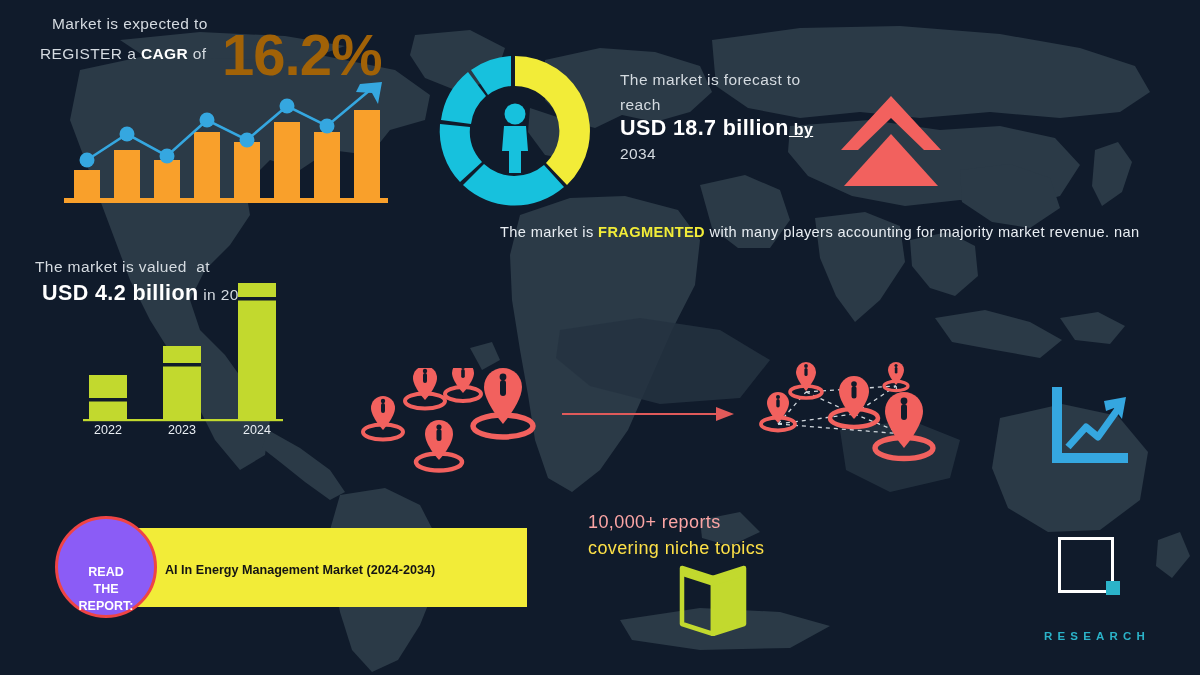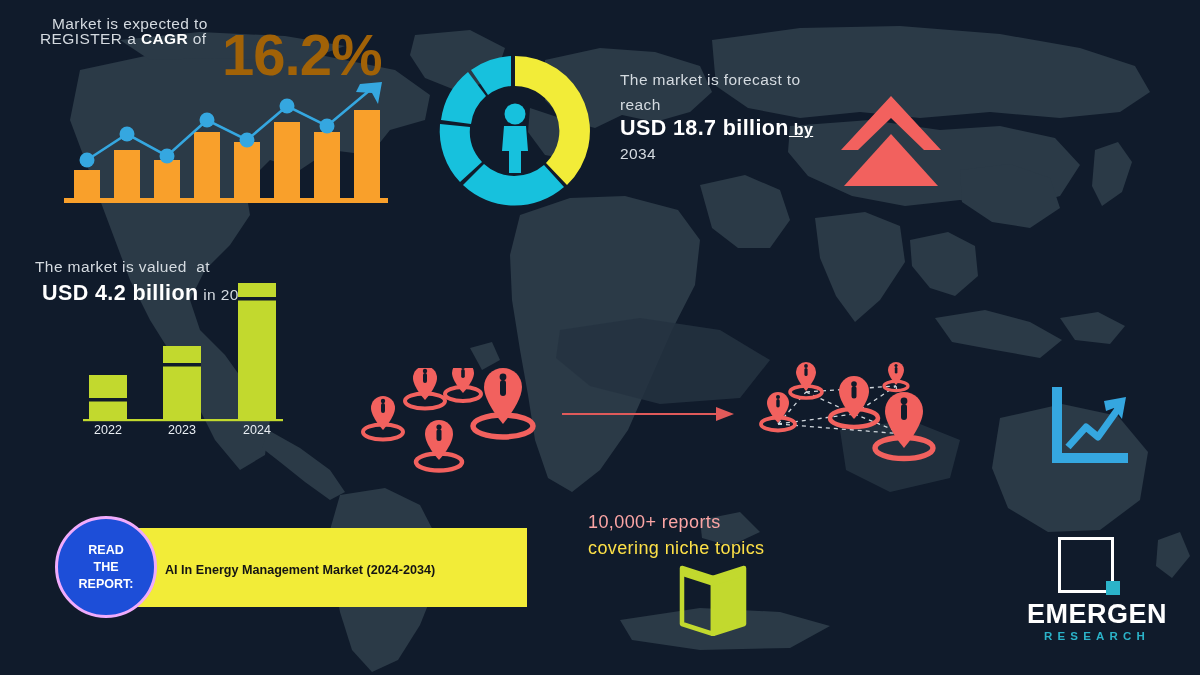--- a/index.html
+++ b/index.html
@@ -15,21 +15,21 @@
   #mapLayer { position:absolute; inset:0; }
   #mapLayer svg { width:100%; height:100%; display:block; }
 
   
   .txt { position:absolute; color:#e9eef3; white-space:pre; letter-spacing:.4px; }
   .lite { color:#d4dae0; font-weight:400; }
   .yellowtxt { color:#f2ec38; font-weight:700; }
 
   
   #cagrLine1 { left:52px; top:15px;  font-size:15.5px; }
-  #cagrLine2 { left:40px; top:30px;  font-size:15.5px; }
+  #cagrLine2 { left:40px; top:45px;  font-size:15.5px; }
   #cagrBoldInline { font-weight:700; color:#ffffff; }
   #cagrValue { left:222px; top:21px; font-size:58px; font-weight:700; color:#a16207; letter-spacing:-1px; }
 
   
   #fcLine1 { left:620px; top:71px; font-size:15.5px; }
   #fcLine2 { left:620px; top:96px; font-size:15.5px; }
   #fcValue { left:620px; top:116px; font-size:21.5px; font-weight:700; color:#ffffff; }
   #fcBy    { font-size:16px; font-weight:700; color:#ffffff;text-decoration:underline; }
   #fcYear  { left:620px; top:145px; font-size:15.5px; }
 
@@ -42,22 +42,22 @@
   #valIn    { font-size:15.5px; font-weight:400; color:#d4dae0; }
 
   
   #repLine1 { left:588px; top:512px; font-size:18px; color:#fca5a5; }
   #repLine2 { left:588px; top:538px; font-size:18px; color:#fde047; }
 
   
   #readBanner { position:absolute; left:118px; top:528px; width:409px; height:79px; background:#f2ec38; }
   #readCircle {
     position:absolute; left:55px; top:516px; width:102px; height:102px;
-    border:3px solid #f0abfc; border-radius:50%; background:#1d4ed8;
-    display:flex; align-items:center; justify-content:center;
+    border:3px solid #ef4444; border-radius:50%; background:#8b5cf6;
+    display:flex; align-items:flex-end; justify-content:center;
   }
   #readCircleLbl { font-size:12.5px; font-weight:700; color:#ffffff; line-height:17px; text-align:center; }
   #readTitle { position:absolute; left:165px; top:563px; font-size:12.6px; font-weight:700; color:#141414; }
 
   
   #logoWrap { position:absolute; left:1022px; top:537px; width:150px; height:110px; }
   #logoSquare { position:absolute; left:36px; top:0; width:56px; height:56px; border:3px solid #ffffff; }
   #logoAccent { position:absolute; left:84px; top:44px; width:14px; height:14px; background:#2bb3c9; }
   #logoName { position:absolute; left:0; top:62px; width:150px; text-align:center; font-size:27px; font-weight:700; color:#ffffff; letter-spacing:.5px; }
   #logoSub  { position:absolute; left:0; top:93px; width:150px; text-align:center; font-size:11.5px; font-weight:700; color:#2bb3c9; letter-spacing:5.2px; }
@@ -187,20 +187,21 @@
   <div class="txt" id="fcValue"><span>USD 18.7 billion</span><span id="fcBy"> by</span></div>
   <div class="txt lite" id="fcYear">2034</div>
 
   <div class="abs" style="left:836px; top:92px; width:110px; height:98px;">
     <svg viewBox="0 0 110 98" width="110" height="98">
       <path d="M55,4 L105,58 L88,58 L55,26 L22,58 L5,58 Z" fill="#f2615e"></path>
       <path d="M55,42 L102,94 L8,94 Z" fill="#f2615e"></path>
     </svg>
   </div>
 
+  <div class="txt" id="fragPara"><span>The market is </span><span class="yellowtxt">FRAGMENTED</span><span> with many players accounting for majority market revenue. nan</span></div>
 
   <div class="txt lite" id="valLine1">The market is valued  at</div>
   <div class="txt" id="valValue"><span>USD 4.2 billion</span><span id="valIn"> in 2024</span></div>
 
   <div class="abs" style="left:75px; top:275px; width:230px; height:170px;">
     <svg viewBox="0 0 230 170" width="230" height="170">
 
       <g>
         <rect x="14" y="100" width="38" height="44" fill="#c2d92e"></rect>
         <rect x="14" y="123" width="38" height="3.5" fill="#101b2b"></rect>
@@ -348,17 +349,16 @@
     <svg viewBox="0 0 74 72" width="74" height="72">
       <path d="M37,14 L37,70 L6,60 L6,4 Z" fill="none" stroke="#c2d92e" stroke-width="4.5" stroke-linejoin="round"></path>
       <path d="M37,14 L37,70 L68,60 L68,4 Z" fill="#c2d92e" stroke="#c2d92e" stroke-width="4.5" stroke-linejoin="round"></path>
       <path d="M6,4 L22,10 L37,14 L52,10 L68,4 L68,12 L37,22 L6,12 Z" fill="#c2d92e"></path>
     </svg>
   </div>
 
   <div id="logoWrap">
     <div id="logoSquare"></div>
     <div id="logoAccent"></div>
-    <div id="logoName">EMERGEN</div>
     <div id="logoSub">RESEARCH</div>
   </div>
 
 </div>
 
 </body></html>

